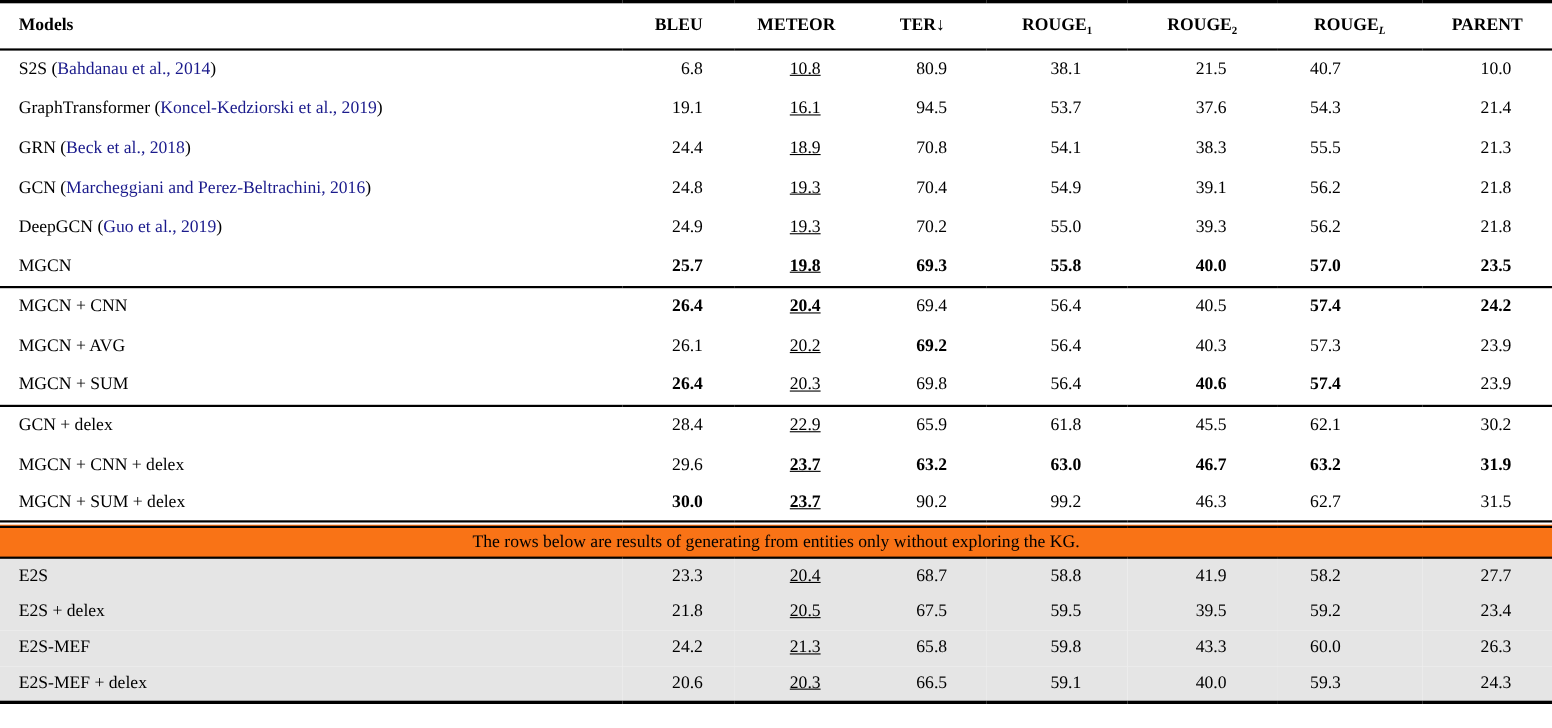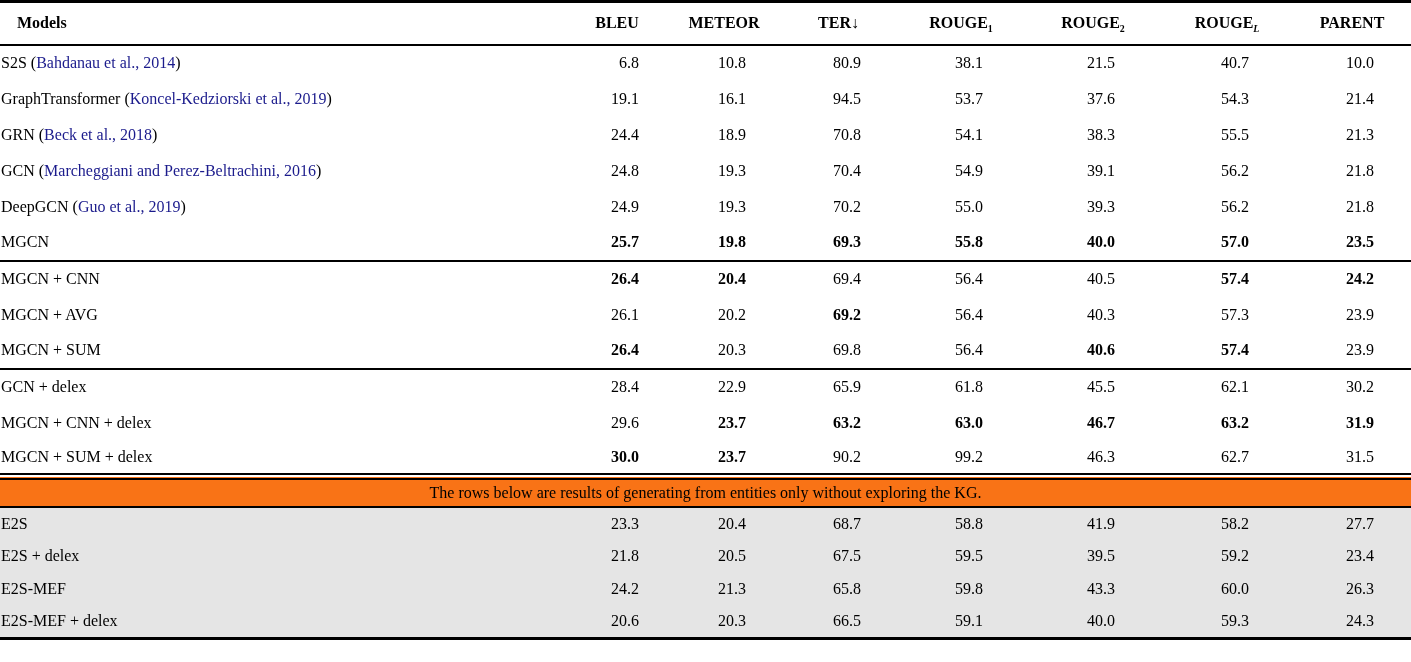--- a/index.html
+++ b/index.html
@@ -55,36 +55,36 @@
   tbody#group-3 { border-bottom: none; }
   tbody#note-section {
     border-top: 7px double var(--rule);
     border-bottom: 2px solid var(--rule);
   }
   tbody.group tr { height: 36px; }
   tbody#note-section tr { height: 30px; }
   tbody#shaded-group tr { height: 33px; background: var(--shade-bg); }
 
   td.model-cell {
-    padding-left: 1px;
+    padding-left: 17px;
     white-space: nowrap;
     text-align: left;
   }
   td.num-cell {
     text-align: right;
     white-space: nowrap;
     font-variant-numeric: lining-nums;
   }
   
   tbody td:nth-child(2) { padding-right: 29px; }
-  tbody td:nth-child(3) { padding-right: 34px; }
+  tbody td:nth-child(3) { padding-right: 34px; text-decoration: underline; }
   tbody td:nth-child(4) { padding-right: 36px; }
   tbody td:nth-child(5) { padding-right: 42px; }
   tbody td:nth-child(6) { padding-right: 46px; }
-  tbody td:nth-child(7) { padding-right: 44px; }
+  tbody td:nth-child(7) { padding-right: 44px; text-align: center; }
   tbody td:nth-child(8) { padding-right: 37px; }
 
   td.num-cell.b { font-weight: bold; }
   span.cite {
     color: var(--cite-color);
     cursor: pointer;
     text-decoration: none;
   }
   td.note-cell {
     text-align: center;

